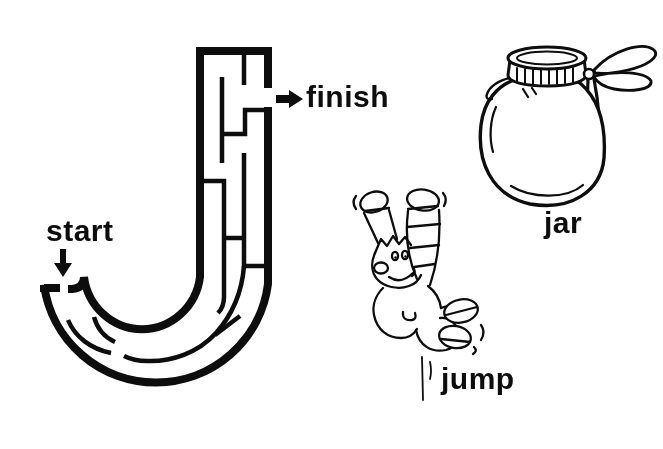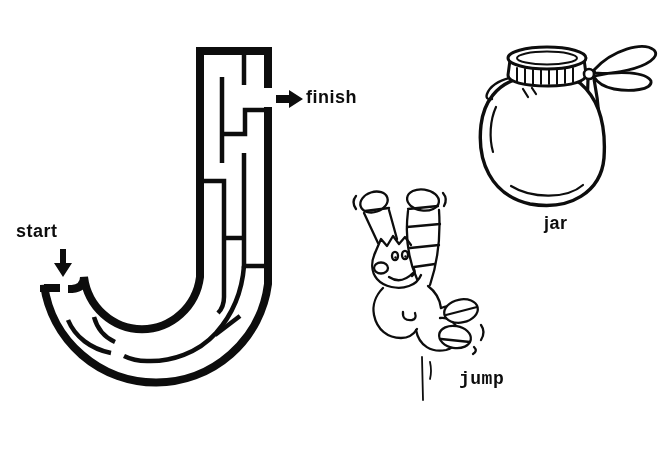--- a/index.html
+++ b/index.html
@@ -5,27 +5,27 @@
   :root{ --ink:#0d0d0d; --paper:#ffffff; }
   html,body{ margin:0; padding:0; background:#e8e8e8; }
   .stage{
     position:relative; width:663px; height:449px;
     background:var(--paper); overflow:hidden; margin:0 auto;
     font-family:"Liberation Sans", sans-serif;
   }
   .scene{ position:absolute; left:0; top:0; width:663px; height:449px; }
   .lbl{
     position:absolute; color:var(--ink);
-    font-weight:700; font-size:18px; line-height:24px;
+    font-weight:700; font-size:30px; line-height:24px;
     letter-spacing:0.5px; white-space:nowrap; user-select:none;
   }
-  .lbl-start { left:16px;  top:219px;text-align:right; }
+  .lbl-start { left:46px;  top:219px;text-align:right; }
   .lbl-finish{ left:306px; top:85px;  }
   .lbl-jar   { left:544px; top:211px; }
-  .lbl-jump  { left:459px; top:367px;font-family:Liberation Mono, monospace; }
+  .lbl-jump  { left:441px; top:367px; }
 </style>
 </head>
 <body>
 
 <div class="stage">
 
   <svg class="scene" viewBox="0 0 663 449" fill="none" stroke="var(--ink)" stroke-linecap="butt" stroke-linejoin="miter">
 
     <g>
 

